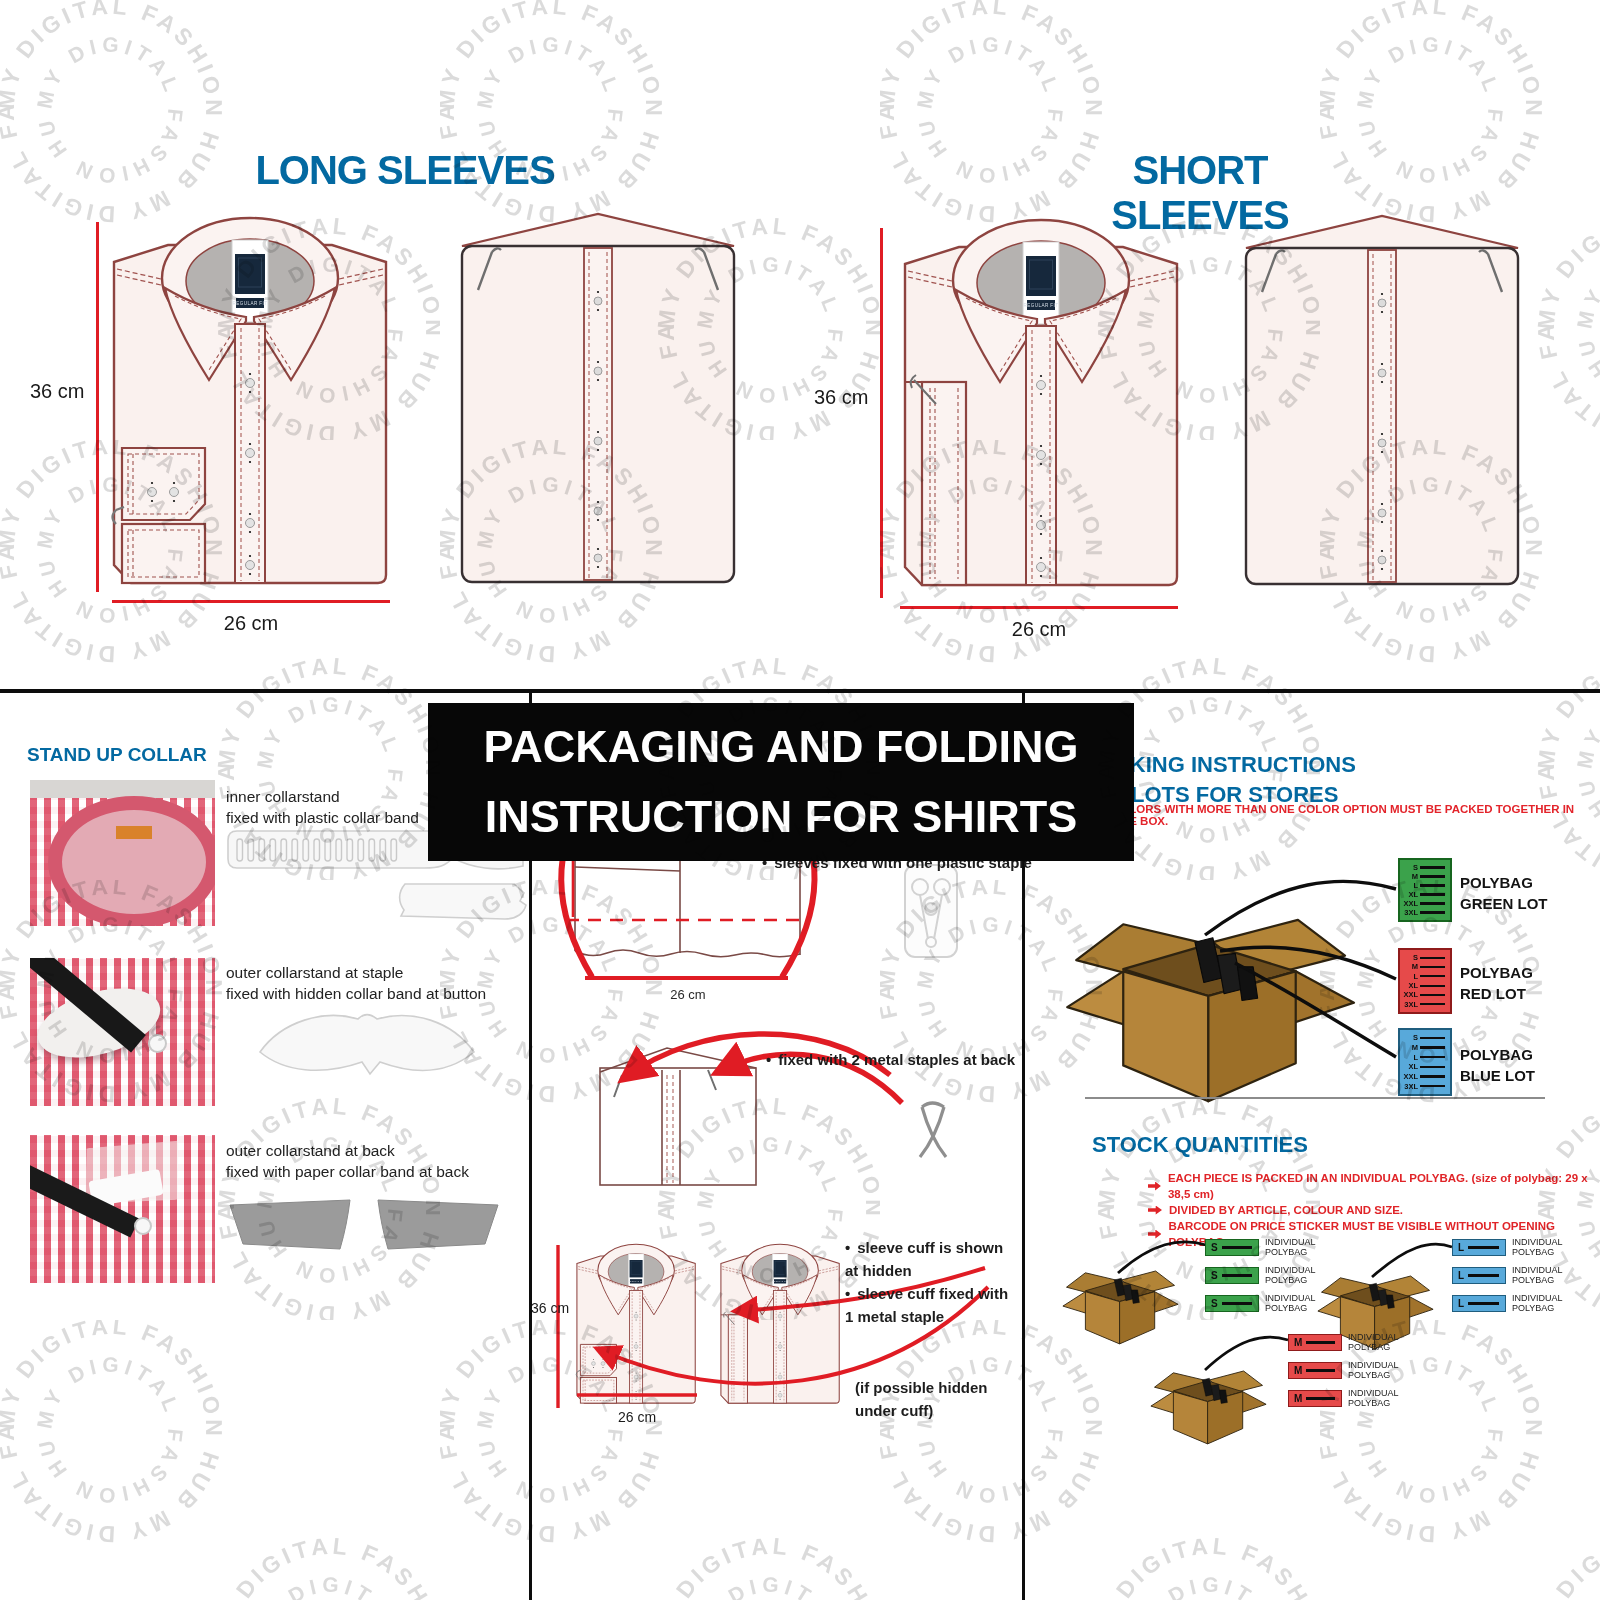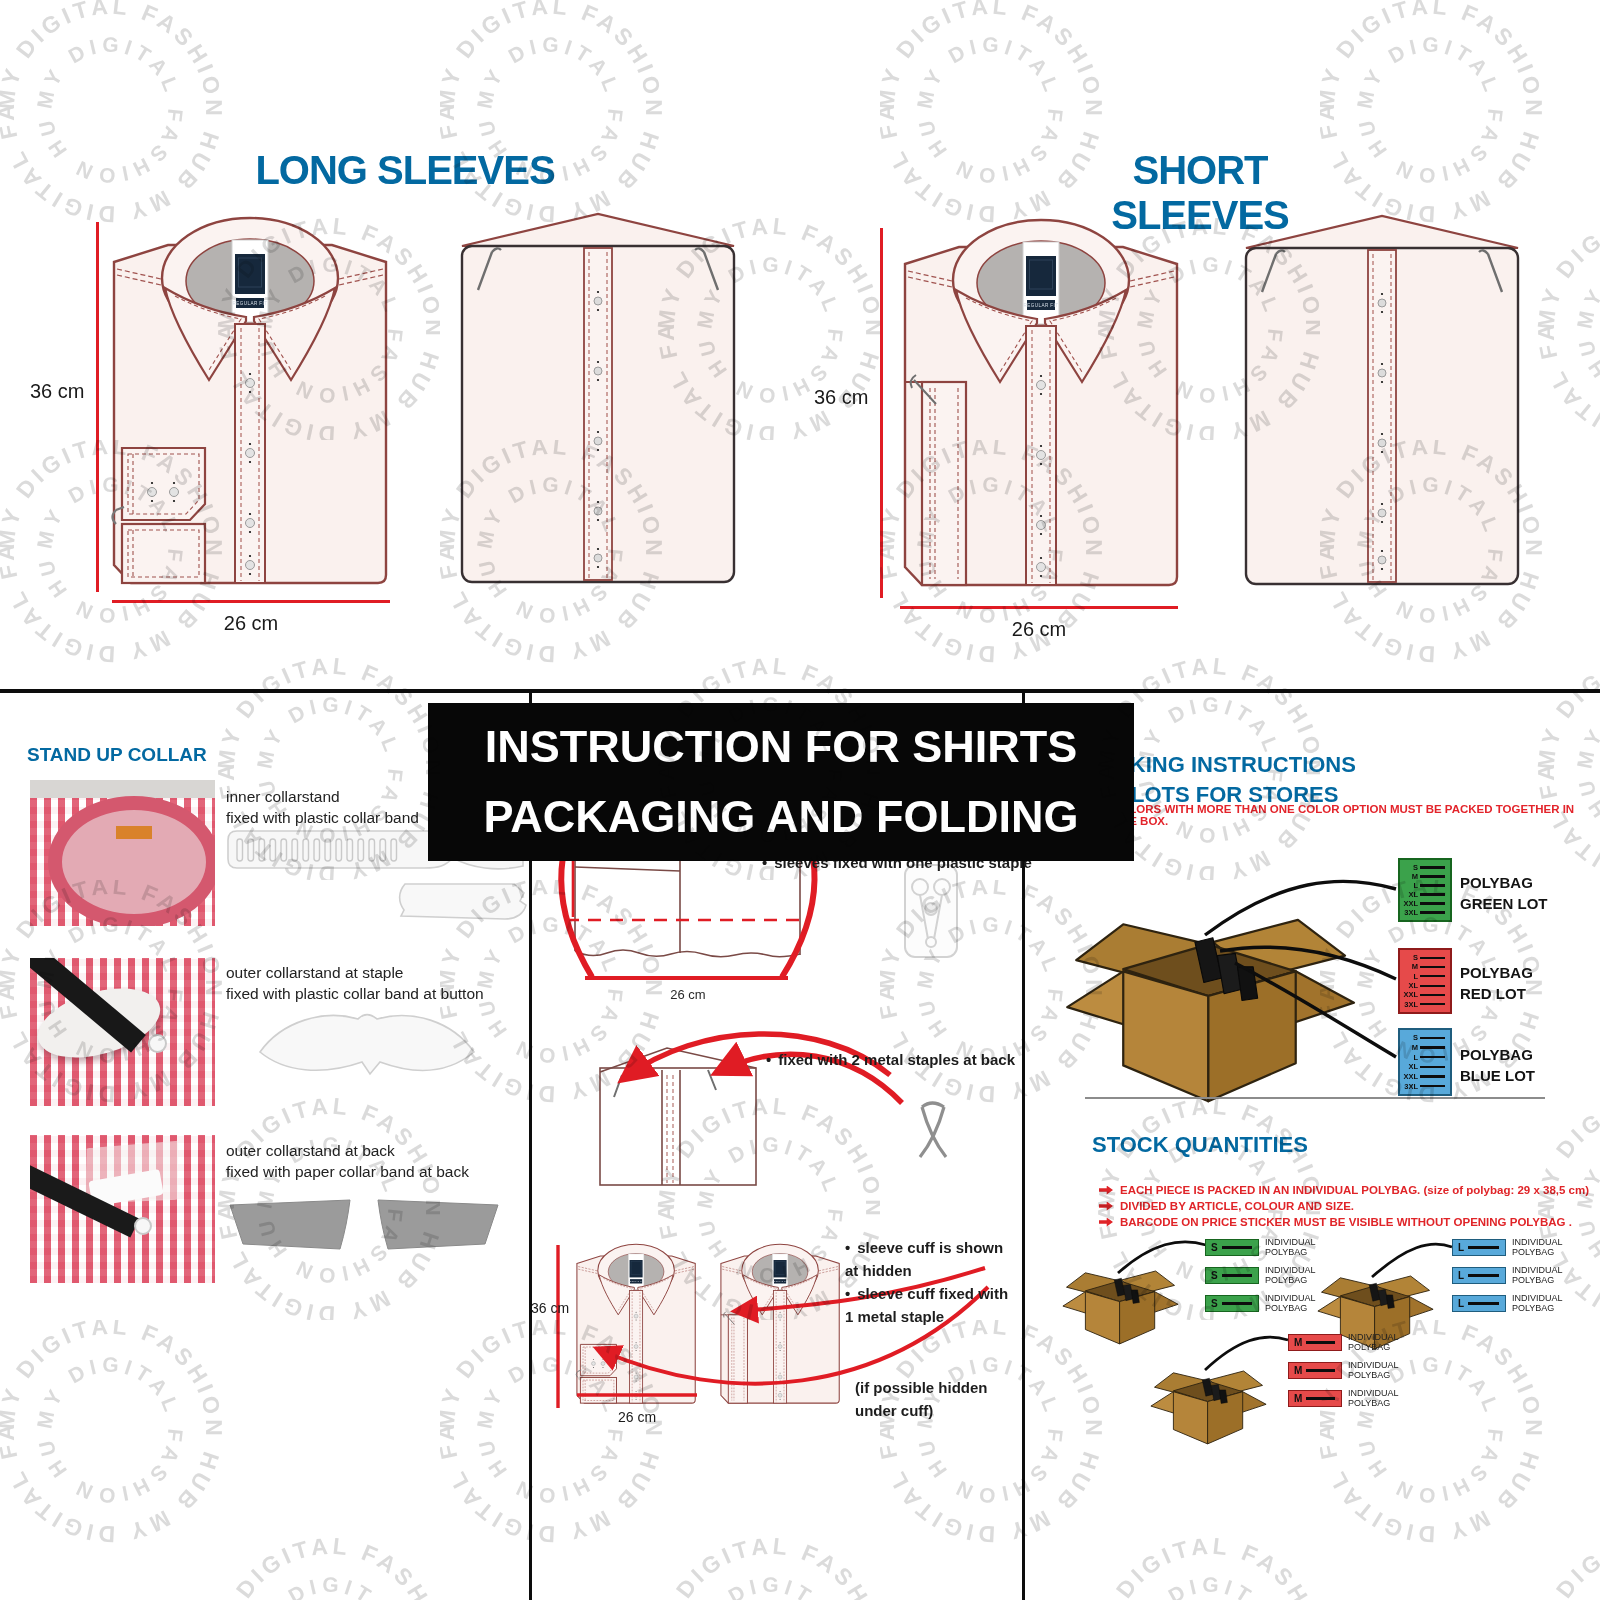--- a/index.html
+++ b/index.html
@@ -216,21 +216,21 @@
     <path d="M 10,8 C 3,16 3,26 9,34 L 6,40 L 110,43 C 122,43 129,37 131,29 L 125,25 L 129,17 L 119,8 Z" fill="#f8f8f8" stroke="#cfcfcf" stroke-width="1.6"></path>
   </svg>
 
   <div class="abs photo" style="left:30px;top:958px;width:185px;height:148px;">
     <div style="position:absolute;left:6px;top:34px;width:126px;height:62px;background:#f2f0ee;border-radius:50%;transform:rotate(-16deg);box-shadow:0 4px 6px rgba(90,30,40,.35);"></div>
     <div style="position:absolute;left:-24px;top:26px;width:150px;height:23px;background:#181818;transform:rotate(40deg);"></div>
     <div style="position:absolute;left:118px;top:76px;width:15px;height:15px;border-radius:50%;background:#f7f7f7;border:2px solid #c9c9c9;"></div>
   </div>
   <div class="abs cap" style="left:226px;top:962px;">
     <div>outer collarstand at staple</div>
-    <div>fixed with plastic collar band at button</div>
+    <div>fixed with hidden collar band at button</div>
   </div>
   <svg class="abs" style="left:252px;top:1006px;" width="230" height="84" viewBox="0 0 230 84">
     <path d="M 8,46 C 30,15 72,3 106,13 C 112,7 118,7 125,13 C 160,3 200,15 222,46 C 198,66 166,70 128,56 L 118,68 L 110,56 C 70,70 32,66 8,46 Z" fill="#f8f8f8" stroke="#cfcfcf" stroke-width="1.6"></path>
   </svg>
 
   <div class="abs photo" style="left:30px;top:1135px;width:185px;height:148px;">
     <div style="position:absolute;left:52px;top:8px;width:100px;height:62px;background:#f6f4f2;transform:rotate(-7deg);clip-path:polygon(8% 0,100% 6%,92% 100%,0 88%);opacity:.55;"></div>
     <div style="position:absolute;left:60px;top:40px;width:72px;height:26px;background:#fbfbfb;transform:rotate(-10deg);border-radius:4px;"></div>
     <div style="position:absolute;left:-28px;top:52px;width:140px;height:21px;background:#1a1a1a;transform:rotate(26deg);"></div>
     <div style="position:absolute;left:104px;top:82px;width:14px;height:14px;border-radius:50%;background:#f7f7f7;border:2px solid #c9c9c9;"></div>
@@ -407,21 +407,21 @@
       </div>
   </div>
   <div class="abs lotcap" style="left:1460px;top:1044px;">
     <div>POLYBAG</div>
       <div>BLUE LOT</div>
   </div>
 
   <div class="abs" style="left:1085px;top:1097px;width:460px;height:2px;background:#8c8c8c;"></div>
 
   <div class="abs hd" style="left:1092px;top:1132px;font-size:22px;letter-spacing:0;">STOCK QUANTITIES</div>
-  <div class="abs" style="left:1099px;top:1170px;margin-top:12px;">
+  <div class="abs" style="left:1148px;top:1170px;">
     <div class="bullet">
         <span class="flag"></span>
         <span>EACH PIECE IS PACKED IN AN INDIVIDUAL POLYBAG.   (size of polybag: 29 x 38,5 cm)</span>
       </div>
     <div class="bullet">
         <span class="flag"></span>
         <span>DIVIDED BY ARTICLE, COLOUR AND SIZE.</span>
       </div>
     <div class="bullet">
         <span class="flag"></span>
@@ -534,22 +534,22 @@
           <span class="ln"></span>
         </div>
       <div class="chipcap">
           <div>INDIVIDUAL</div>
           <div>POLYBAG</div>
         </div>
     </div>
   </div>
 
   <div class="abs banner" style="left:428px;top:703px;width:706px;height:158px;z-index:10;display:flex;flex-direction:column;justify-content:center;">
+    <div>PACKAGING AND FOLDING</div>
     <div>INSTRUCTION FOR SHIRTS</div>
-    <div>PACKAGING AND FOLDING</div>
   </div>
 
   <svg class="abs wm" style="left:0;top:0;z-index:60;" width="1600" height="1600" viewBox="0 0 1600 1600">
     <defs>
       <path id="wm-outer" d="M -96,0 a 96,96 0 1,1 192,0 a 96,96 0 1,1 -192,0"></path>
       <path id="wm-inner" d="M -58,0 a 58,58 0 1,1 116,0 a 58,58 0 1,1 -116,0"></path>
       <g id="wm-circle" fill="#d2d2d2" font-weight="700" font-family="Liberation Sans, sans-serif">
         <text font-size="23" letter-spacing="4">
           <textPath href="#wm-outer">MY DIGITAL FASHION HUB   MY DIGITAL FASHION HUB</textPath>
         </text>

